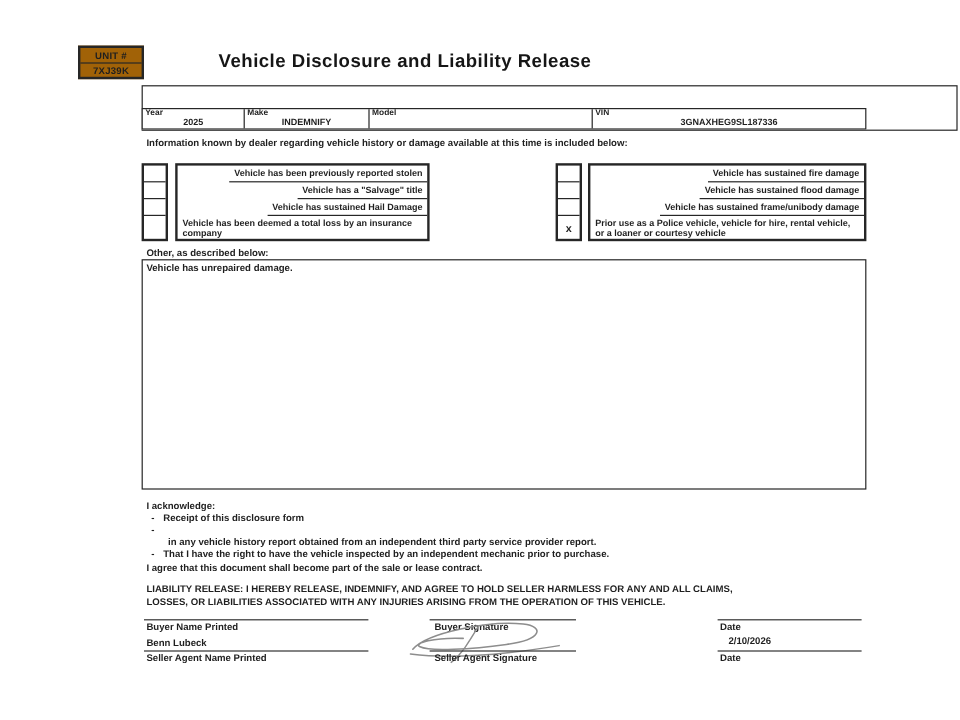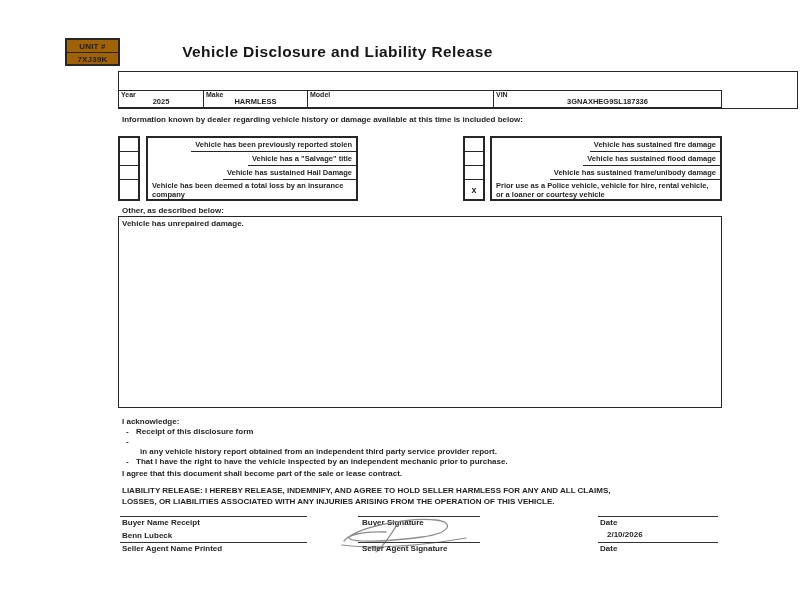--- a/index.html
+++ b/index.html
@@ -70,21 +70,21 @@
     <span>Buyer's Name (s)</span>
   </div>
 
   <div class="abs veh-table">
     <div class="veh-cell" style="width:85px;flex:none;">
       <div class="veh-label">Year</div>
       <div class="veh-value">2025</div>
     </div>
     <div class="veh-cell" style="width:104px;flex:none;">
       <div class="veh-label">Make</div>
-      <div class="veh-value">HARMLESS</div>
+      <div class="veh-value">INDEMNIFY</div>
     </div>
     <div class="veh-cell" style="width:186px;flex:none;gap:48px;">
       <div class="veh-label">Model</div>
       <div class="veh-value">EQUINOX</div>
     </div>
     <div class="veh-cell" style="flex:1;">
       <div class="veh-label">VIN</div>
       <div class="veh-value">3GNAXHEG9SL187336</div>
     </div>
   </div>
@@ -145,21 +145,21 @@
 
   <div class="abs liability">
     <div>LIABILITY RELEASE:  I HEREBY RELEASE, INDEMNIFY, AND AGREE TO HOLD SELLER HARMLESS FOR ANY AND ALL CLAIMS,</div>
     <div>LOSSES, OR LIABILITIES ASSOCIATED WITH ANY INJURIES ARISING FROM THE OPERATION OF THIS VEHICLE.</div>
   </div>
 
   <div class="abs sig-line sl-a row1"></div>
   <div class="abs sig-line sl-b row1"></div>
   <div class="abs sig-line sl-c row1"></div>
 
-  <div class="abs sig-label" style="left:122px;top:518px;">Buyer Name Receipt</div>
+  <div class="abs sig-label" style="left:122px;top:518px;">Buyer Name Printed</div>
   <div class="abs sig-label" style="left:362px;top:518px;">Buyer Signature</div>
   <div class="abs sig-label" style="left:600px;top:518px;">Date</div>
 
   <div class="abs sig-value" style="left:122px;top:531px;">Benn Lubeck</div>
   <div class="abs sig-value" style="left:607px;top:530px;">2/10/2026</div>
 
   <svg class="abs" style="left:338px;top:513px;" width="132" height="40" viewBox="0 0 132 40">
     <path d="M6 28 C 18 14, 70 4, 98 7 C 116 9, 114 20, 84 24 C 55 28, 20 30, 12 26 C 6 23, 24 18, 48 19" fill="none" stroke="#8d8d8d" stroke-width="1.3" stroke-linecap="round"></path>
     <path d="M4 32 C 35 36, 80 33, 128 25" fill="none" stroke="#8d8d8d" stroke-width="1.2" stroke-linecap="round"></path>
     <path d="M60 10 C 54 20, 47 32, 38 39" fill="none" stroke="#8d8d8d" stroke-width="1.2" stroke-linecap="round"></path>

